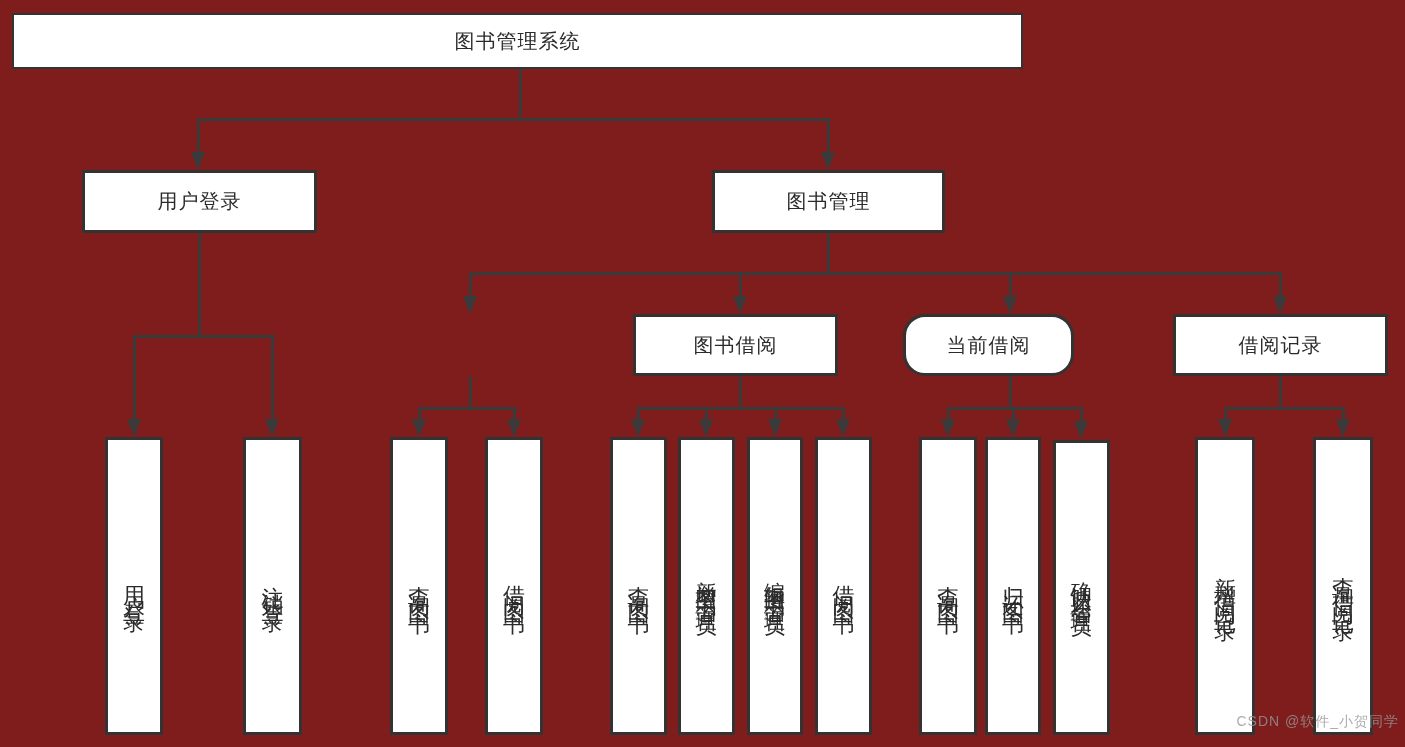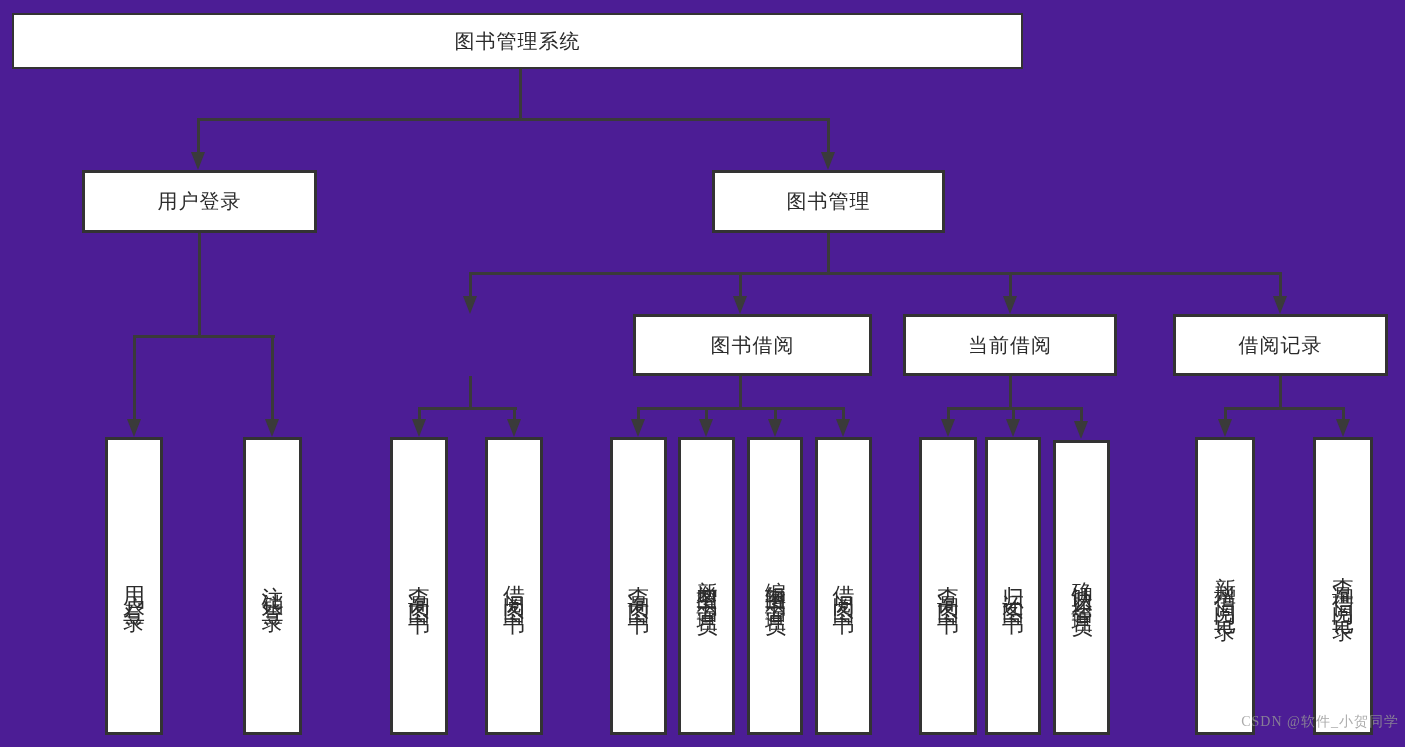--- a/index.html
+++ b/index.html
@@ -1,20 +1,20 @@
 <!DOCTYPE html>
 <html><head>
 <meta charset="utf-8">
 <style>
   html,body{margin:0;padding:0;background:#ffffff;}
   #canvas{
     position:relative;
     width:1405px;height:747px;
-    background:#4c1d95;
-    font-family:Liberation Serif, serif;
+    background:#7f1d1d;
+    font-family:Liberation Sans, sans-serif;
     overflow:hidden;
   }
   .box{
     position:absolute;
     box-sizing:border-box;
     border:3px solid #333333;
     background:#ffffff;
     display:flex;
     align-items:center;
     justify-content:center;
@@ -58,24 +58,24 @@
     <span>图书管理系统</span>
   </div>
 
   <div class="box" style="left:82px;top:170px;width:235px;height:63px;">
     <span>用户登录</span>
   </div>
   <div class="box" style="left:712px;top:170px;width:233px;height:63px;">
     <span>图书管理</span>
   </div>
 
-  <div class="box" style="left:633px;top:314px;width:239px;height:62px;">
+  <div class="box" style="left:633px;top:314px;width:205px;height:62px;">
     <span>图书借阅</span>
   </div>
-  <div class="box" style="left:903px;top:314px;width:214px;height:62px;">
+  <div class="box" style="left:903px;top:314px;width:171px;height:62px;border-radius:22px;">
     <span>当前借阅</span>
   </div>
   <div class="box" style="left:1173px;top:314px;width:215px;height:62px;">
     <span>借阅记录</span>
   </div>
 
   <div class="box vbox" style="left:105px;top:437px;width:58px;height:298px;">
     <span>用户登录</span>
   </div>
   <div class="box vbox" style="left:243px;top:437px;width:59px;height:298px;">

